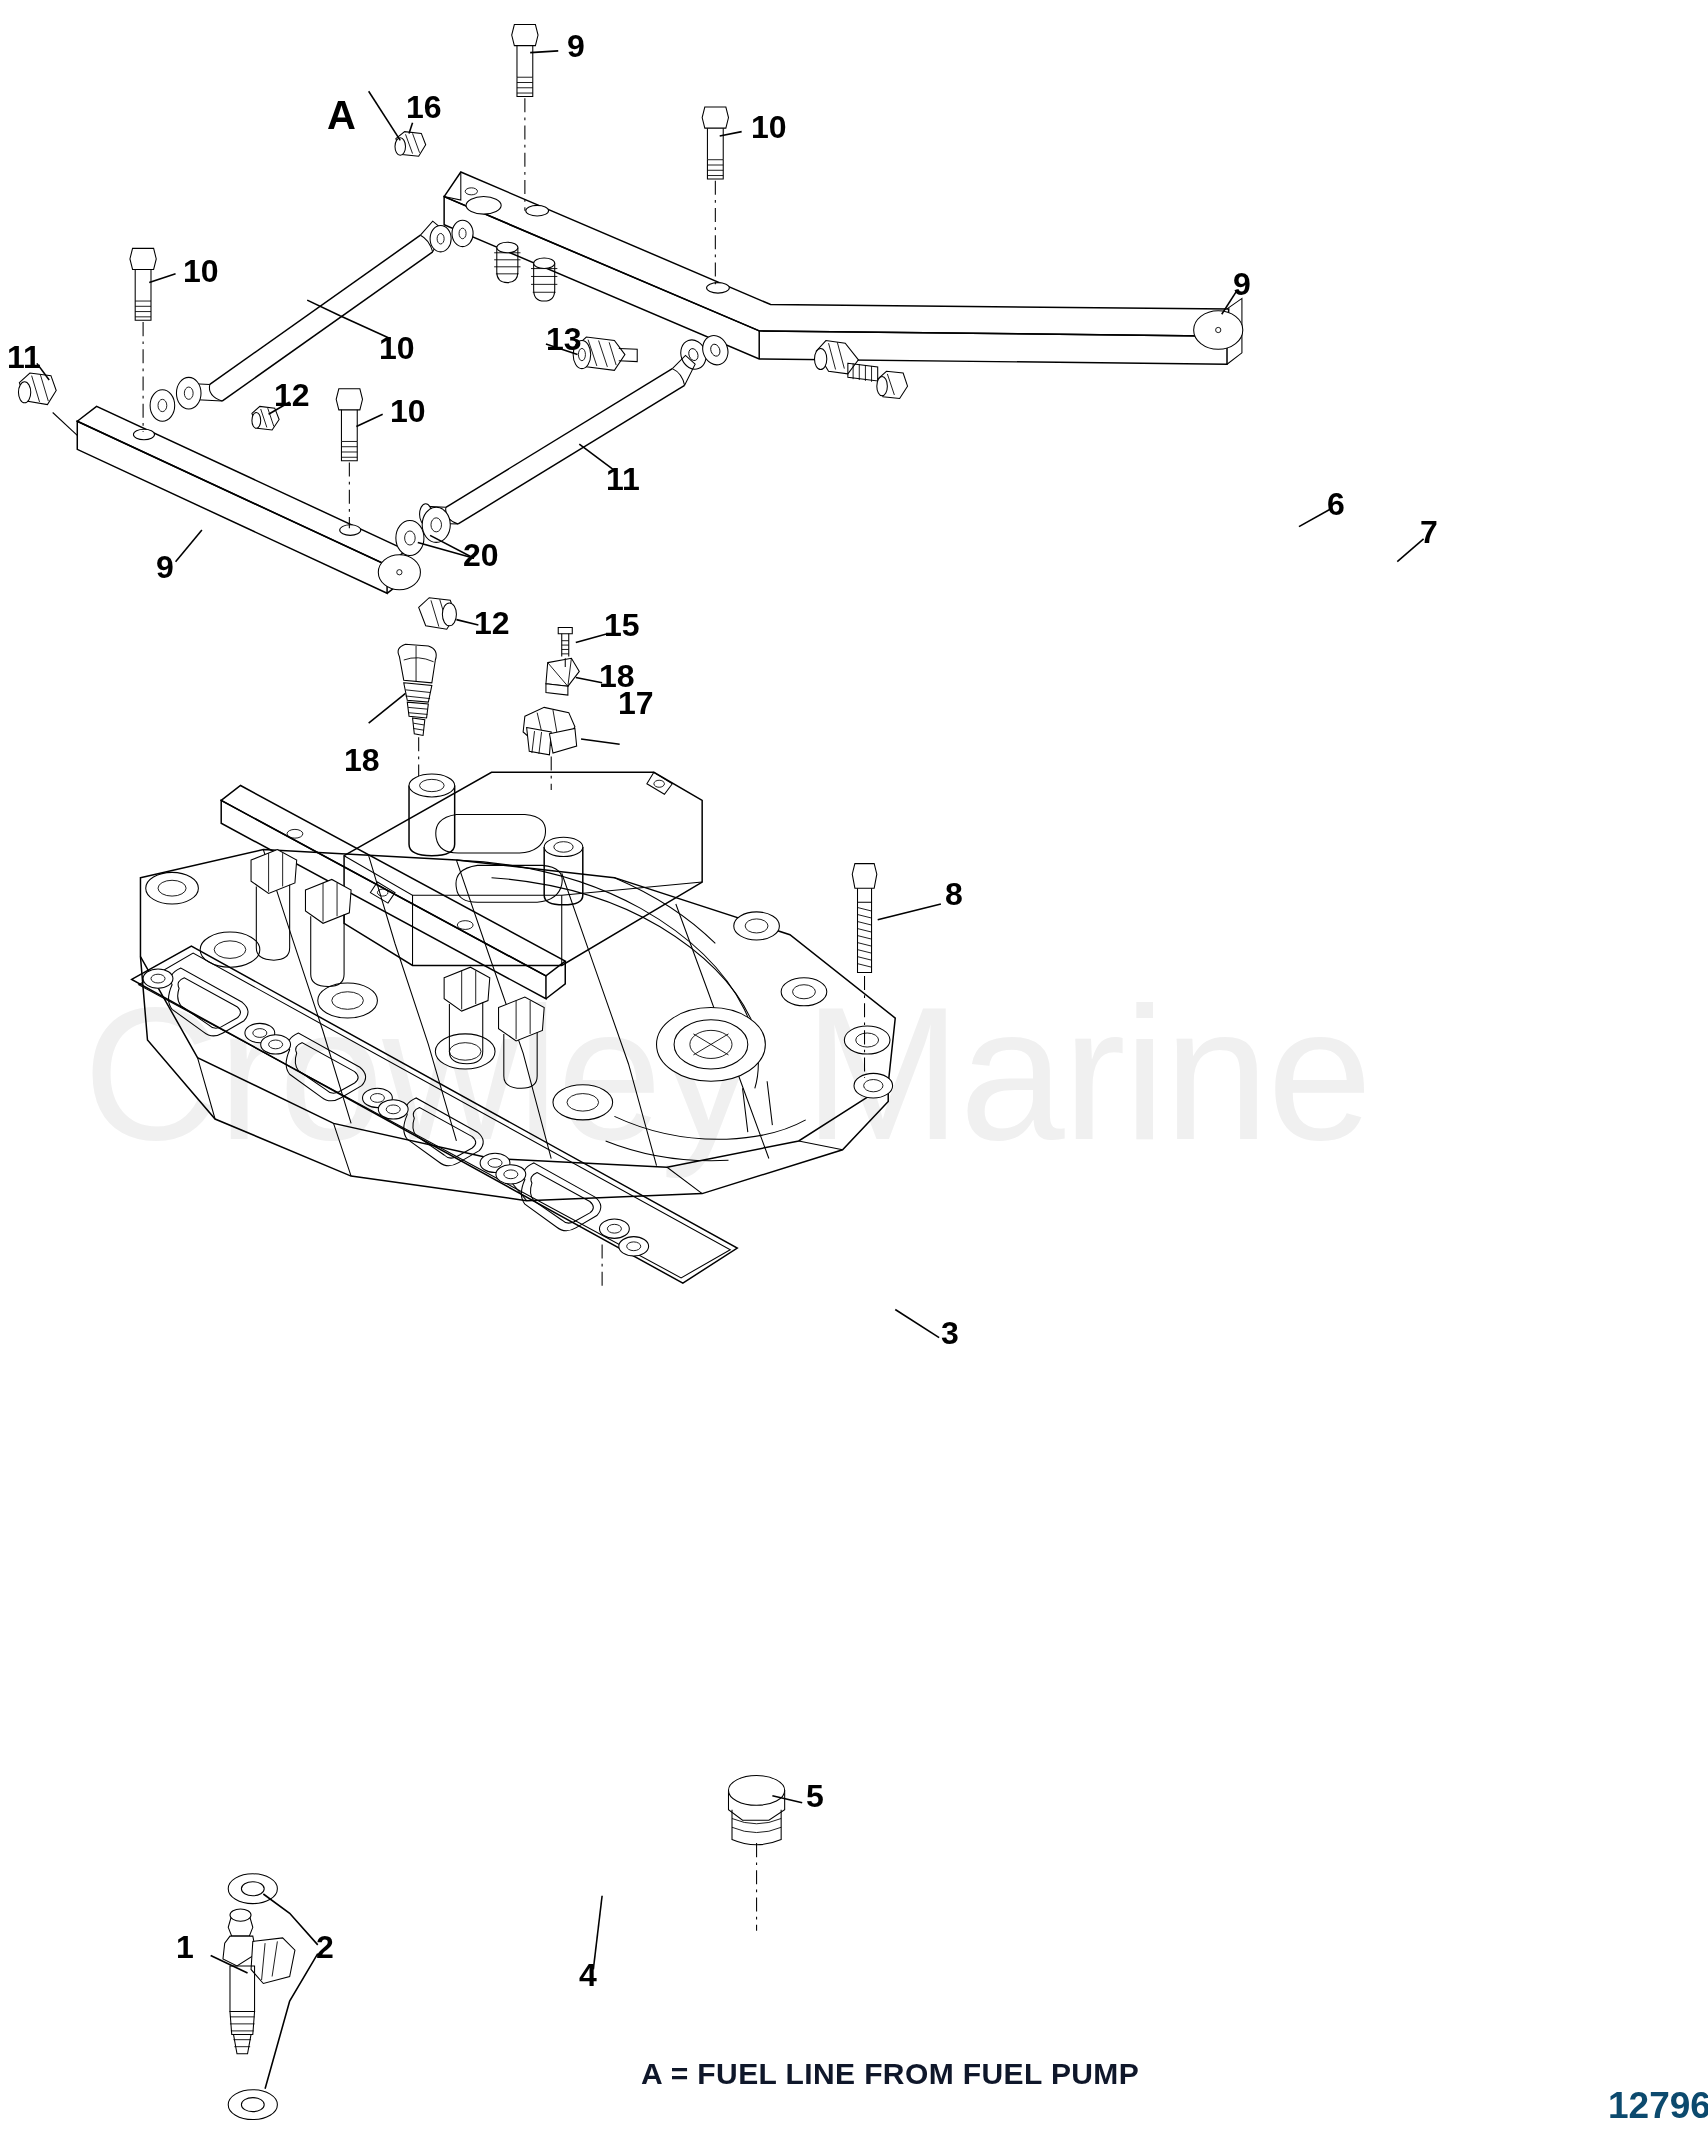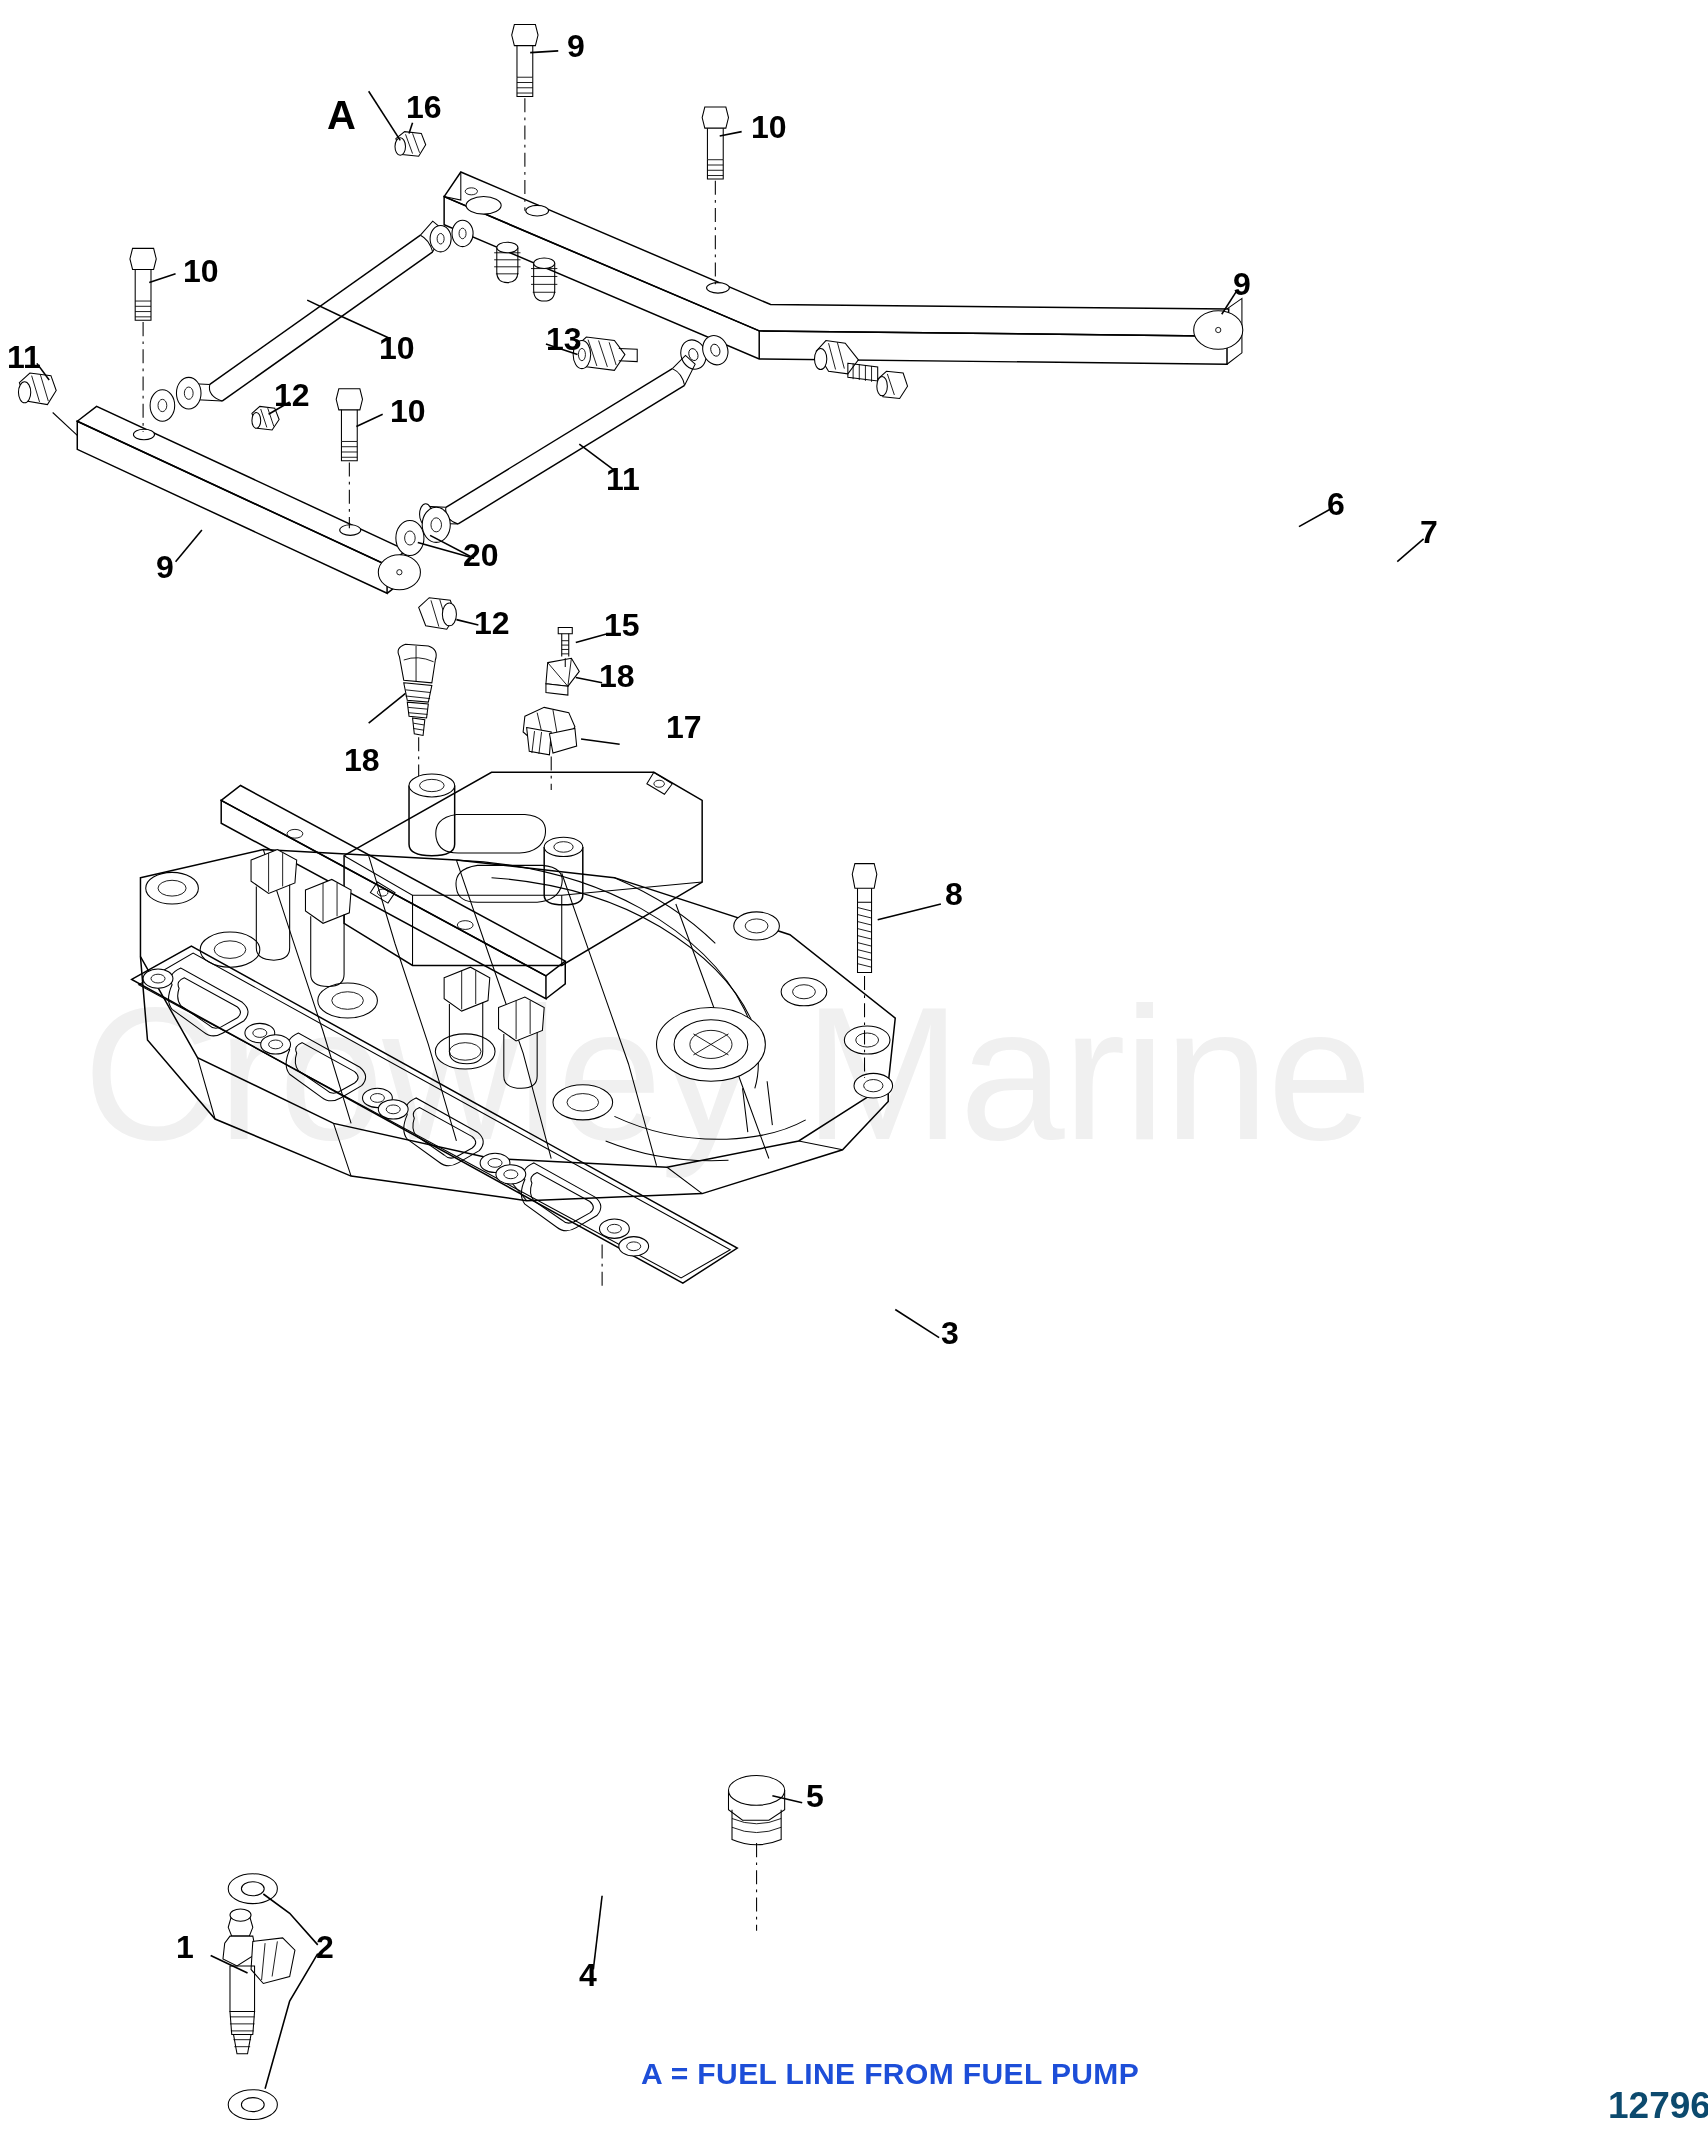--- a/index.html
+++ b/index.html
@@ -57,21 +57,21 @@
     line-height: 1;
     white-space: nowrap;
   }
   
   .note {
     position: absolute;
     font-family: "Liberation Sans", sans-serif;
     font-weight: bold;
     font-size: 30px;
     letter-spacing: 0.4px;
-    color: #1d4ed8;
+    color: #0f172a;
     white-space: nowrap;
     line-height: 1;
   }
   .figno {
     position: absolute;
     font-family: "Liberation Sans", sans-serif;
     font-weight: bold;
     font-size: 37px;
     color: #0c4a6e;
     line-height: 1;
@@ -558,21 +558,21 @@
   <div class="cal" style="left:941px; top:1317px;">3</div>
   <div class="cal" style="left:945px; top:878px;">8</div>
   <div class="cal" style="left:806px;  top:1780px;">5</div>
   <div class="cal" style="left:579px;  top:1959px;">4</div>
 
   <div class="cal" style="left:176px;  top:1931px;">1</div>
   <div class="cal" style="left:316px;  top:1931px;">2</div>
 
   <div class="cal" style="left:463px;  top:539px;">20</div>
   <div class="cal" style="left:344px;  top:744px;">18</div>
-  <div class="cal" style="left:618px;  top:711px;margin-left:48px;">17</div>
+  <div class="cal" style="left:618px;  top:687px;">17</div>
   <div class="cal" style="left:599px;  top:660px;">18</div>
   <div class="cal" style="left:604px;  top:609px;">15</div>
 
   <div class="aletter" style="left:327px; top:95px;">A</div>
 
 
   <div class="note" style="left:641px; top:2059px;">A = FUEL LINE FROM FUEL PUMP</div>
 
   <div class="figno" style="left:1564px; top:2087px;">12796</div>
 

